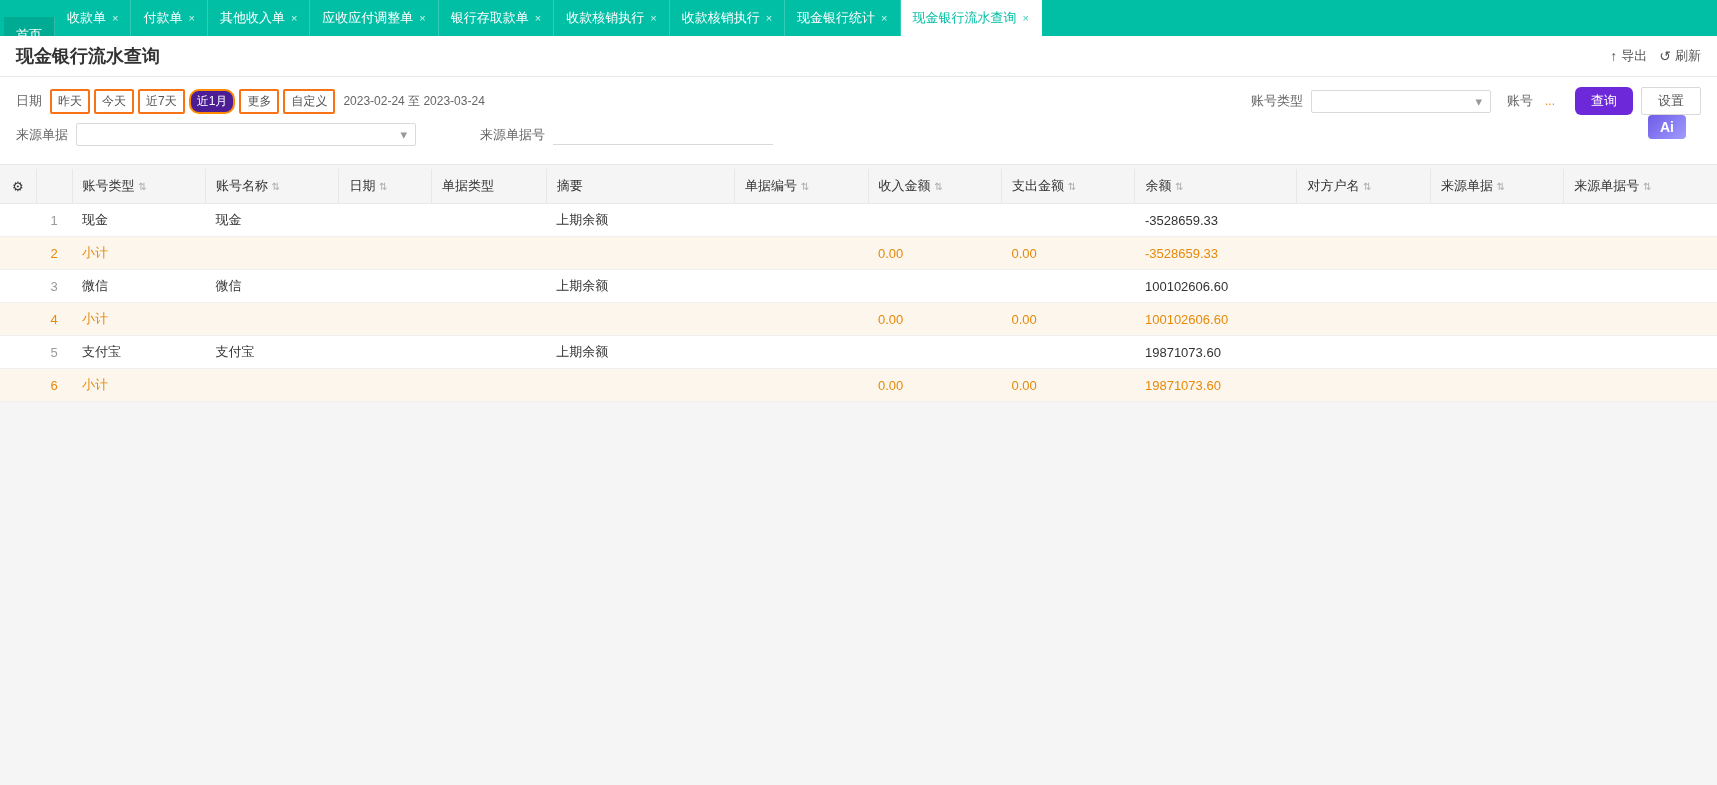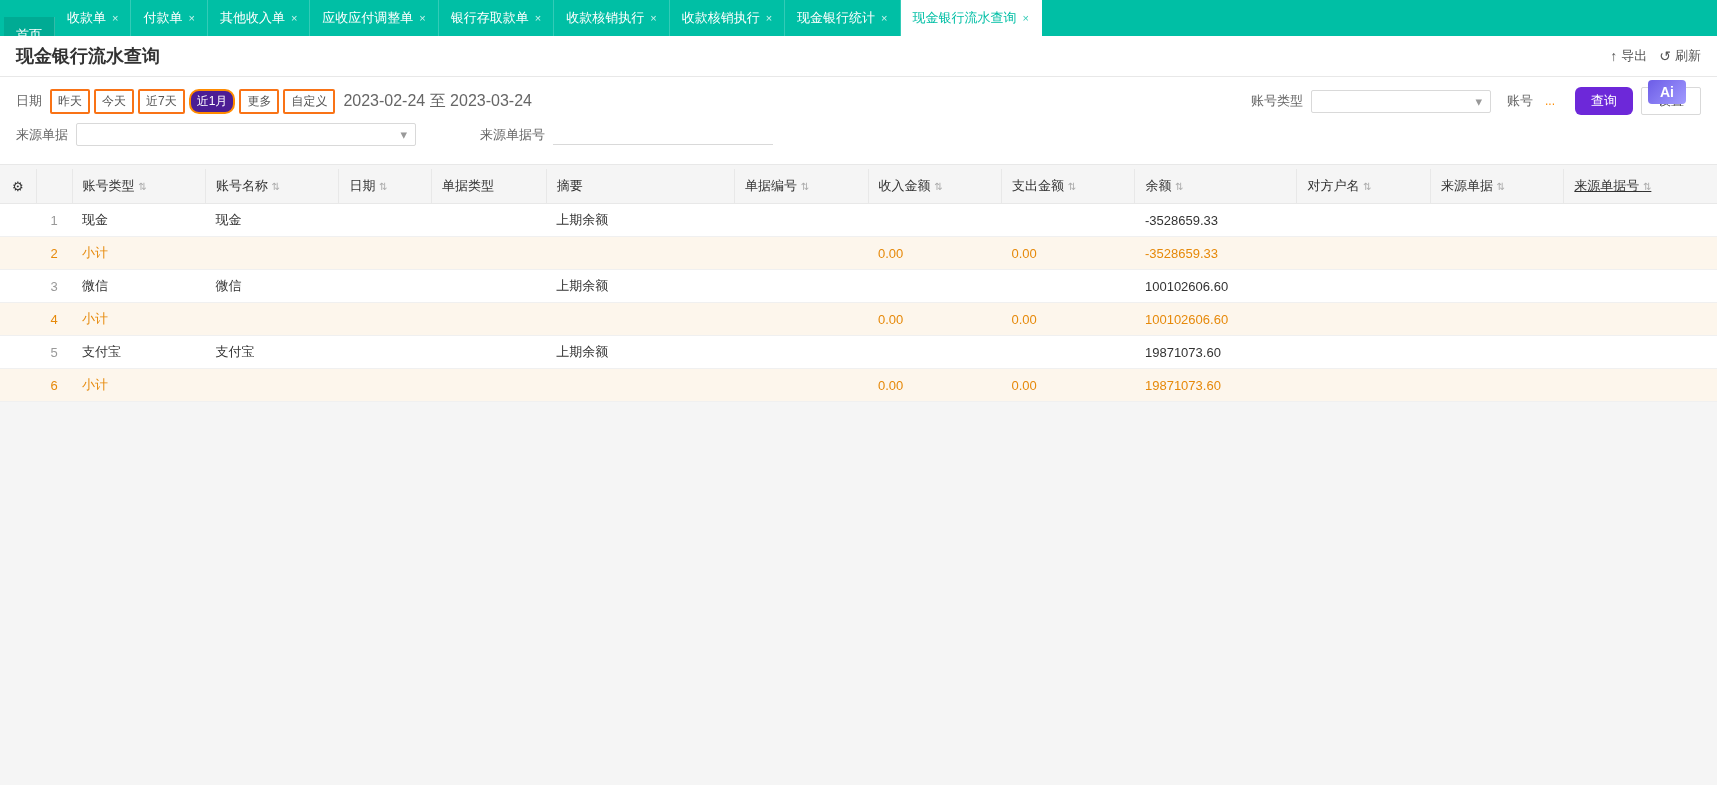--- a/index.html
+++ b/index.html
@@ -106,21 +106,21 @@
       font-size: 12px;
       cursor: pointer;
     }
     .date-btn.active {
       background: #4c1d95;
       color: #fff;
       border-color: #ff8c00;
       border-radius: 10px;
     }
     .date-range {
-      font-size: 16px;
+      font-size: 12px;
       color: #666;
       margin-left: 4px;
     }
     .filter-select {
       display: flex;
       align-items: center;
       border: 1px solid #d9d9d9;
       border-radius: 2px;
       padding: 3px 8px;
       background: #fff;
@@ -196,38 +196,38 @@
       border-bottom: 1px solid #e8e8e8;
     }
     thead th {
       padding: 8px 10px;
       color: #333;
       font-weight: normal;
       text-align: left;
       white-space: nowrap;
       border-right: 1px solid #e8e8e8;
     }
-    thead th:last-child { border-right: none; text-decoration: underline; }
+    thead th:last-child { border-right: none; }
     thead th .sort-icons { color: #aaa; font-size: 10px; }
     .th-gear { width: 36px; text-align: center; }
     tbody tr { border-bottom: 1px solid #f0f0f0; }
     tbody td {
       padding: 7px 10px;
       color: #333;
       white-space: nowrap;
     }
     .subtotal-row { background: #fdf6ec; }
     .subtotal-row td { color: #e6890a; }
     .row-num { color: #999; text-align: center; }
     .td-right { text-align: left; }
 
     
     .ai-badge {
       position: fixed;
-      top: 80px;
+      top: 115px;
       right: 31px;
       background: linear-gradient(135deg, #6c5ce7, #a29bfe);
       color: #fff;
       font-size: 14px;
       font-weight: bold;
       padding: 4px 12px;
       border-radius: 4px;
       z-index: 100;
     }
   </style>

